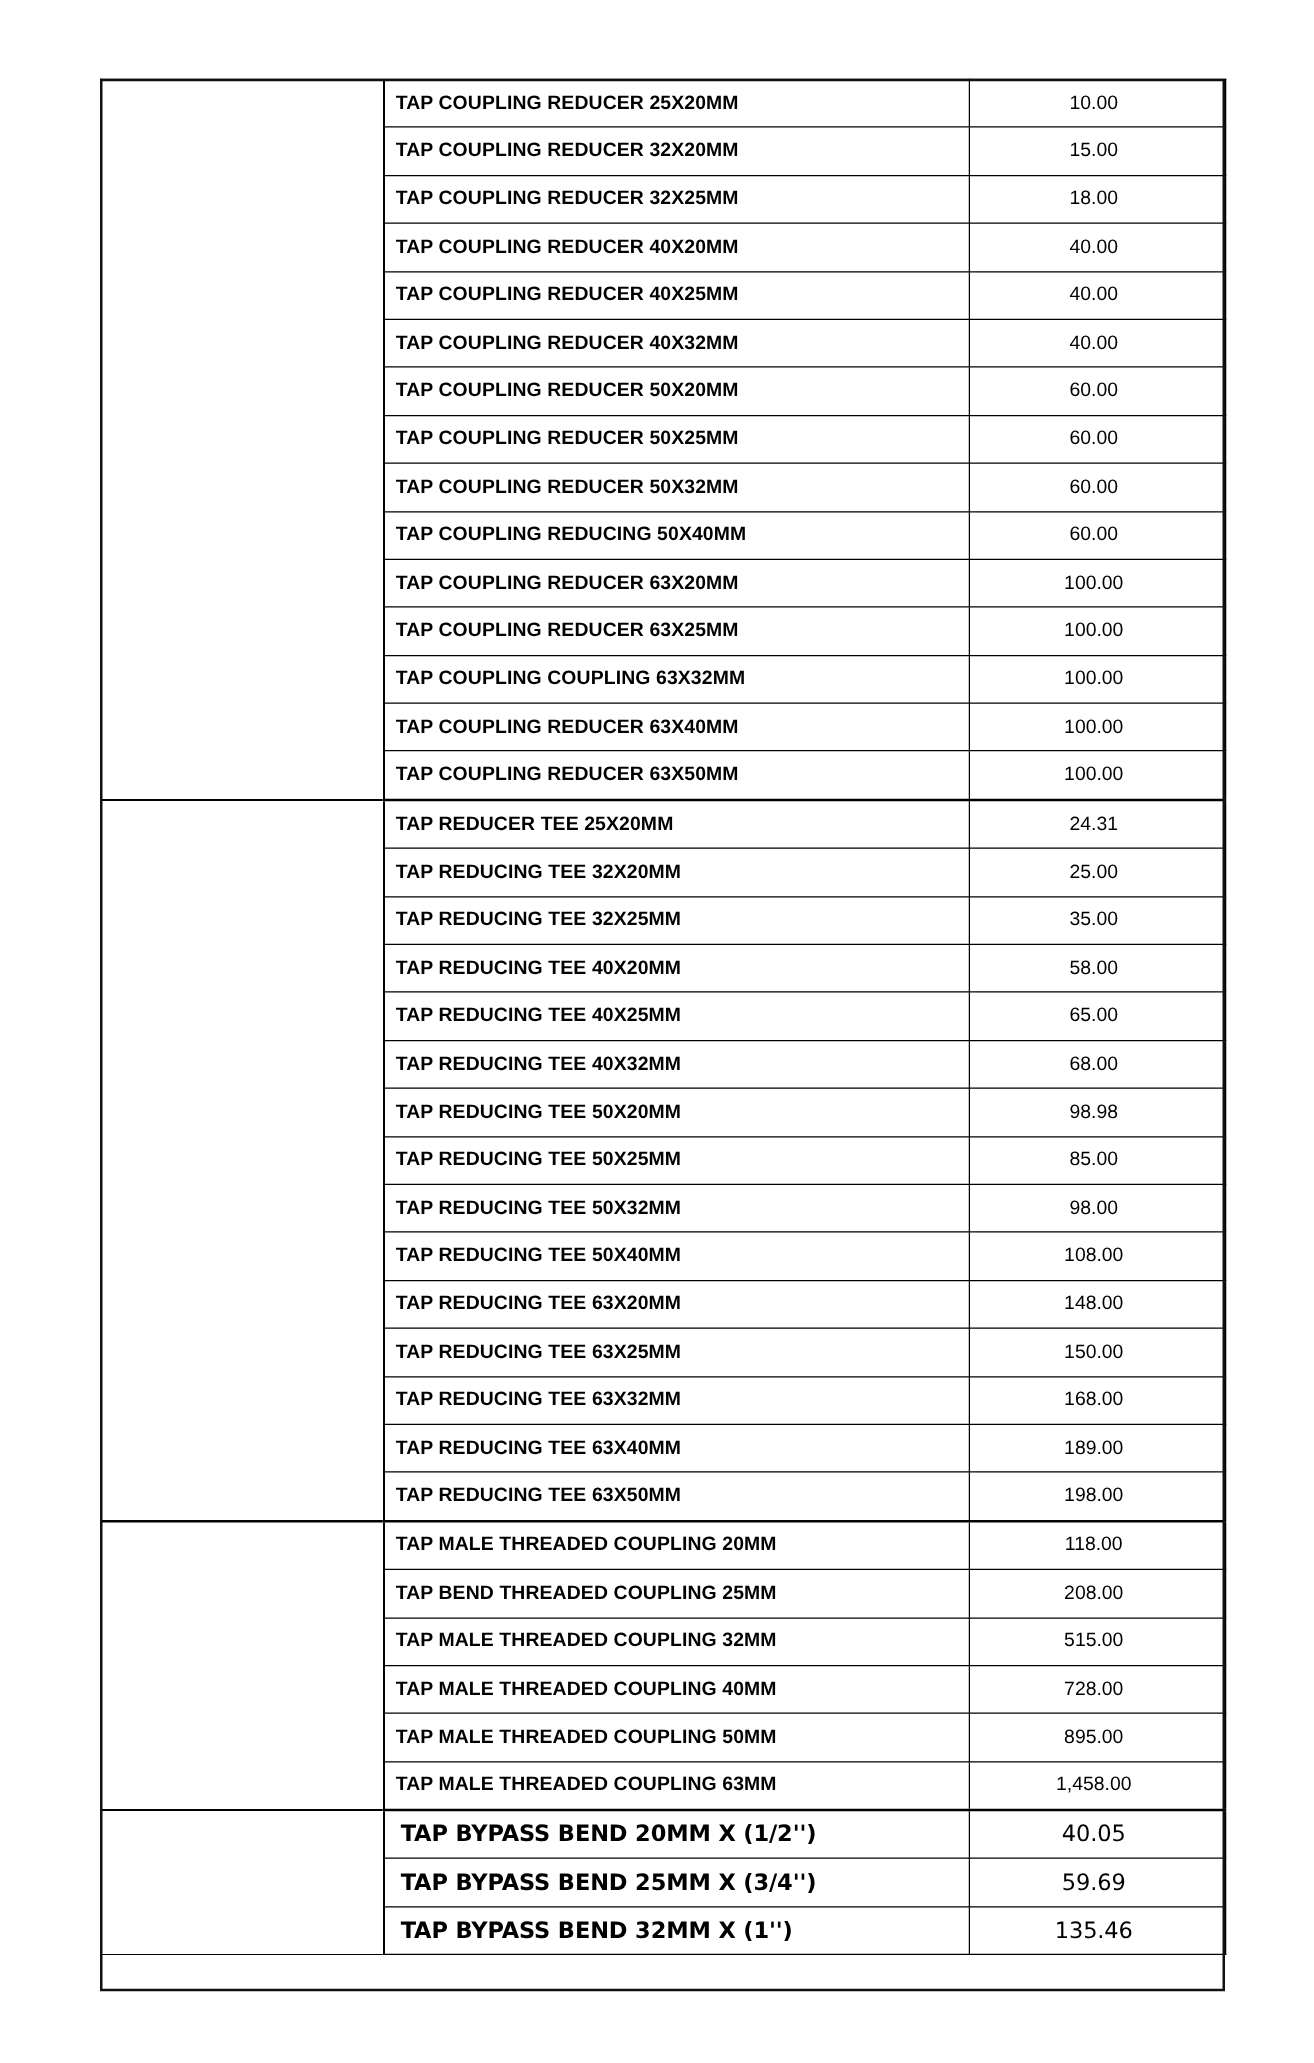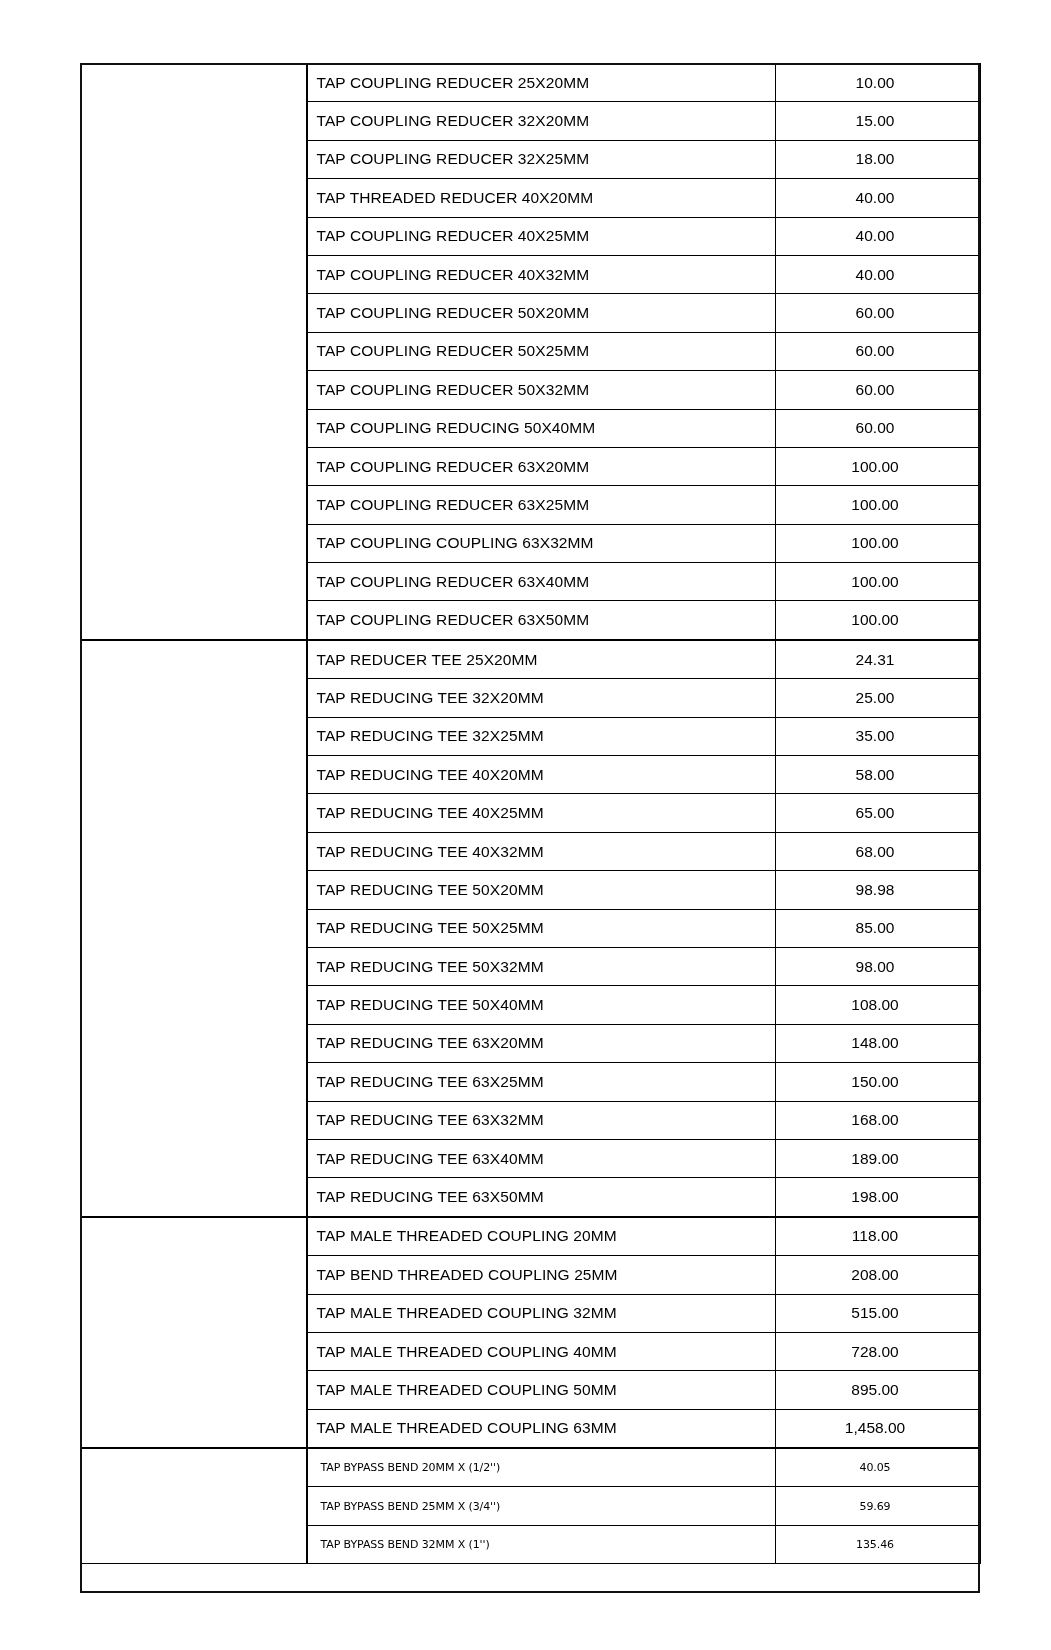--- a/index.html
+++ b/index.html
@@ -60,33 +60,34 @@
     pointer-events: none;
   }
 
   td.desc-cell {
     font-size: 15.5px;
     letter-spacing: 0.1px;
     padding: 0 0 0 9px;
     height: 37.4px;
     white-space: nowrap;
     border-right: 1.6px solid #000;
+    font-weight: bold;
   }
   td.price-cell {
     font-size: 15.5px;
     text-align: center;
     height: 37.4px;
     padding-right: 6px;
     white-space: nowrap;
   }
   
   tr.alt-font td.desc-cell,
   tr.alt-font td.price-cell {
     font-family: "DejaVu Sans", sans-serif;
-    font-size: 11px;
+    font-size: 18px;
     letter-spacing: -0.1px;
   }
   tr.alt-font td.desc-cell { padding-left: 13px; }
 
   
   tr.group-start td { border-top: 2.4px solid #000; }
 
   td.img-cell {
     border-right: 2.2px solid #000;
     position: relative;
@@ -166,21 +167,21 @@
         </tr>
         <tr>
           <td class="desc-cell">TAP COUPLING REDUCER 32X20MM</td>
           <td class="price-cell">15.00</td>
         </tr>
         <tr>
           <td class="desc-cell">TAP COUPLING REDUCER 32X25MM</td>
           <td class="price-cell">18.00</td>
         </tr>
         <tr>
-          <td class="desc-cell">TAP THREADED REDUCER 40X20MM</td>
+          <td class="desc-cell">TAP COUPLING REDUCER 40X20MM</td>
           <td class="price-cell">40.00</td>
         </tr>
         <tr>
           <td class="desc-cell">TAP COUPLING REDUCER 40X25MM</td>
           <td class="price-cell">40.00</td>
         </tr>
         <tr>
           <td class="desc-cell">TAP COUPLING REDUCER 40X32MM</td>
           <td class="price-cell">40.00</td>
         </tr>

